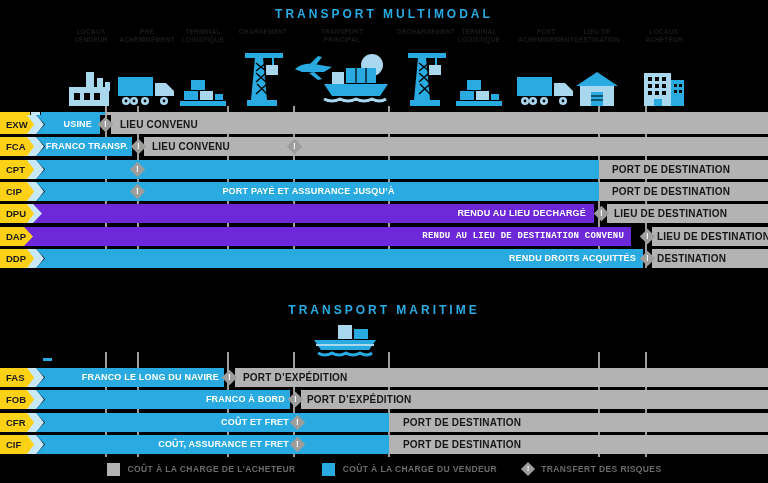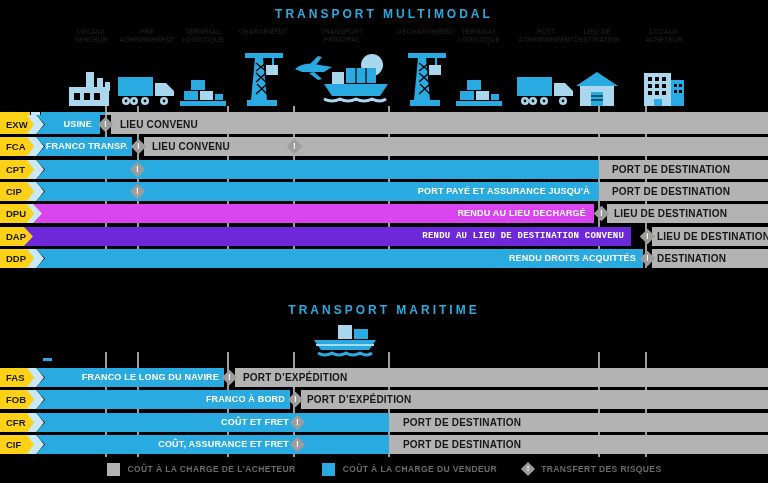--- a/index.html
+++ b/index.html
@@ -206,33 +206,33 @@
           <span style="padding-left: 13px;">PORT DE DESTINATION</span>
         </div>
         <div class="diamond" style="left: 131.5px; top: 4px;">
           <i>!</i>
         </div>
       </div>
       <div class="row" style="top: 182px;">
         <div class="tag">CIP</div>
         <div class="chev"></div>
         <div class="bluebar" style="left: 36px; width: 563px; background: rgb(41, 171, 226);">
-          <span style="padding-right: 9px;">PORT PAYÉ ET ASSURANCE JUSQU’À</span>
+          <span style="padding-right: 18px; text-align: center;">PORT PAYÉ ET ASSURANCE JUSQU’À</span>
         </div>
         <div class="graybar" style="left: 599px; width: 169px; background: rgb(179, 179, 179);">
           <span style="padding-left: 13px;">PORT DE DESTINATION</span>
         </div>
         <div class="diamond" style="left: 131.5px; top: 4px;">
           <i>!</i>
         </div>
       </div>
       <div class="row" style="top: 204px;">
         <div class="tag">DPU</div>
         <div class="chev"></div>
-        <div class="bluebar" style="left: 33px; width: 561px; background: #d946ef;">
+        <div class="bluebar" style="left: 33px; width: 561px; background: #6d28d9;">
           <span style="padding-right: 8px;">RENDU AU LIEU DECHARGÉ</span>
         </div>
         <div class="graybar" style="left: 607px; width: 161px; background: rgb(179, 179, 179);">
           <span style="padding-left: 7px;">LIEU DE DESTINATION</span>
         </div>
         <div class="diamond" style="left: 595.5px; top: 4px;">
           <i>!</i>
         </div>
       </div>
       <div class="row" style="top: 227px;">

